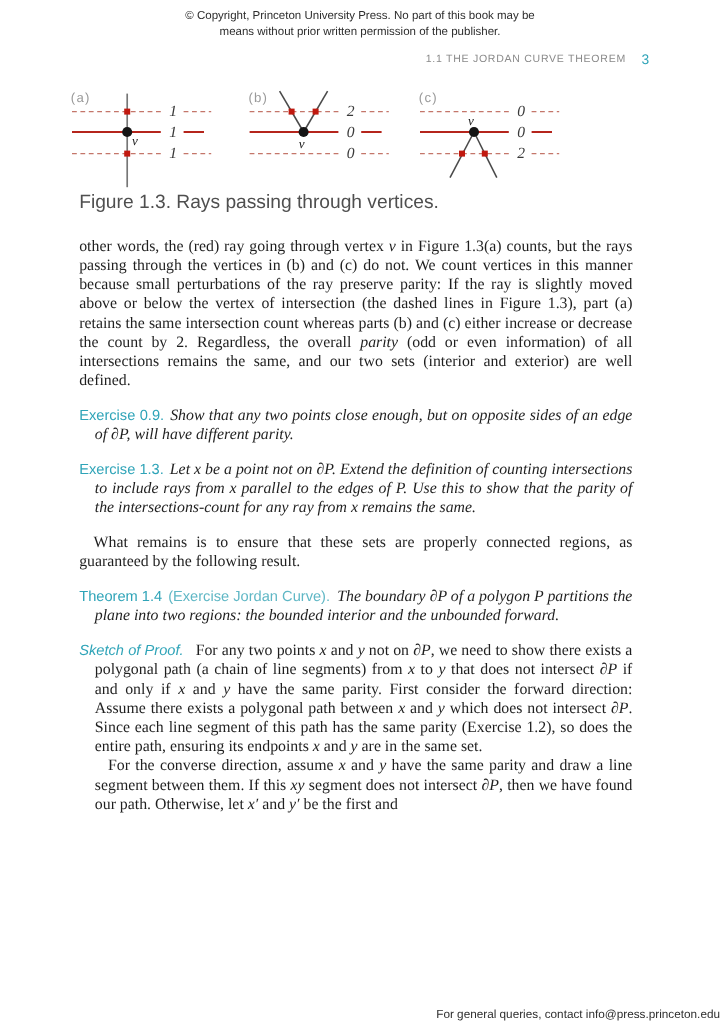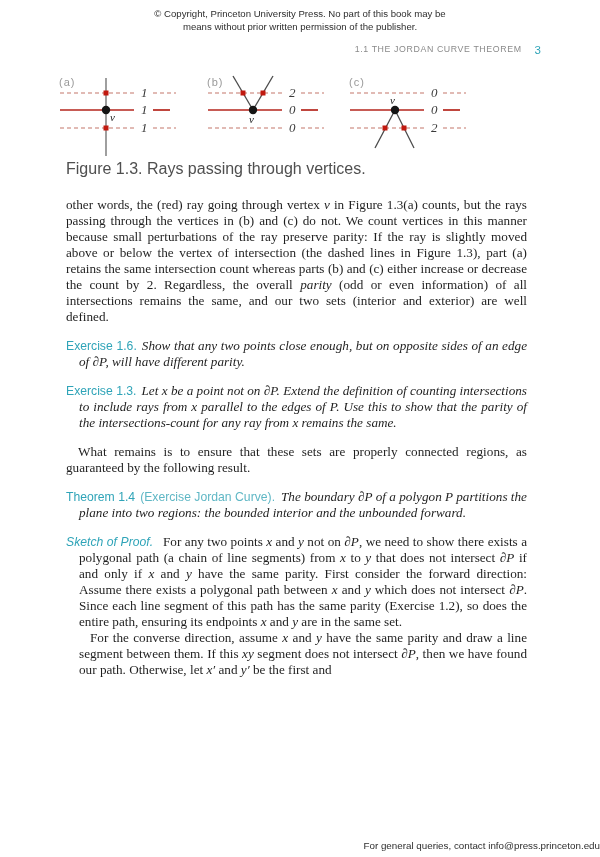--- a/index.html
+++ b/index.html
@@ -146,21 +146,21 @@
       <text class="cnt" x="83" y="56">2</text>
     </svg>
   </div>
 
 </div>
 
 <div class="caption">Figure 1.3. Rays passing through vertices.</div>
 
 <div class="content">
   <p><span class="seg-r">other words, the (red) ray going through vertex </span><span class="seg-i">v</span><span class="seg-r"> in Figure 1.3(a) counts, but the rays passing through the vertices in (b) and (c) do not. We count vertices in this manner because small perturbations of the ray preserve parity: If the ray is slightly moved above or below the vertex of intersection (the dashed lines in Figure 1.3), part (a) retains the same intersection count whereas parts (b) and (c) either increase or decrease the count by 2. Regardless, the overall </span><span class="seg-i">parity</span><span class="seg-r"> (odd or even information) of all intersections remains the same, and our two sets (interior and exterior) are well defined.</span></p>
-  <p class="hang"><span class="seg-lbl">Exercise 1.6.</span><span class="seg-i">Show that any two points close enough, but on opposite sides of an edge of ∂P, will have different parity.</span></p>
+  <p class="hang"><span class="seg-lbl">Exercise 0.9.</span><span class="seg-i">Show that any two points close enough, but on opposite sides of an edge of ∂P, will have different parity.</span></p>
   <p class="hang"><span class="seg-lbl">Exercise 1.3.</span><span class="seg-i">Let x be a point not on ∂P. Extend the definition of counting intersections to include rays from x parallel to the edges of P. Use this to show that the parity of the intersections-count for any ray from x remains the same.</span></p>
   <p class="indent"><span class="seg-r">What remains is to ensure that these sets are properly connected regions, as guaranteed by the following result.</span></p>
   <p class="hang"><span class="seg-lbl">Theorem 1.4</span><span class="seg-lbl2">(Exercise Jordan Curve).</span><span class="seg-i">The boundary ∂P of a polygon P partitions the plane into two regions: the bounded interior and the unbounded forward.</span></p>
   <div>
     <p class="hang" style="margin-bottom:0;"><span class="seg-lbli">Sketch of Proof.</span><span class="seg-r">For any two points </span><span class="seg-i">x</span><span class="seg-r"> and </span><span class="seg-i">y</span><span class="seg-r"> not on </span><span class="seg-i">∂P</span><span class="seg-r">, we need to show there exists a polygonal path (a chain of line segments) from </span><span class="seg-i">x</span><span class="seg-r"> to </span><span class="seg-i">y</span><span class="seg-r"> that does not intersect </span><span class="seg-i">∂P</span><span class="seg-r"> if and only if </span><span class="seg-i">x</span><span class="seg-r"> and </span><span class="seg-i">y</span><span class="seg-r"> have the same parity. First consider the forward direction: Assume there exists a polygonal path between </span><span class="seg-i">x</span><span class="seg-r"> and </span><span class="seg-i">y</span><span class="seg-r"> which does not intersect </span><span class="seg-i">∂P</span><span class="seg-r">. Since each line segment of this path has the same parity (Exercise 1.2), so does the entire path, ensuring its endpoints </span><span class="seg-i">x</span><span class="seg-r"> and </span><span class="seg-i">y</span><span class="seg-r"> are in the same set.</span></p>
     <p class="proof-p2" style="margin-bottom:0;"><span class="seg-r">For the converse direction, assume </span><span class="seg-i">x</span><span class="seg-r"> and </span><span class="seg-i">y</span><span class="seg-r"> have the same parity and draw a line segment between them. If this </span><span class="seg-i">xy</span><span class="seg-r"> segment does not intersect </span><span class="seg-i">∂P</span><span class="seg-r">, then we have found our path. Otherwise, let </span><span class="seg-i">x′</span><span class="seg-r"> and </span><span class="seg-i">y′</span><span class="seg-r"> be the first and</span></p>
   </div>
 </div>
 
 <div class="footer">For general queries, contact info@press.princeton.edu</div>

